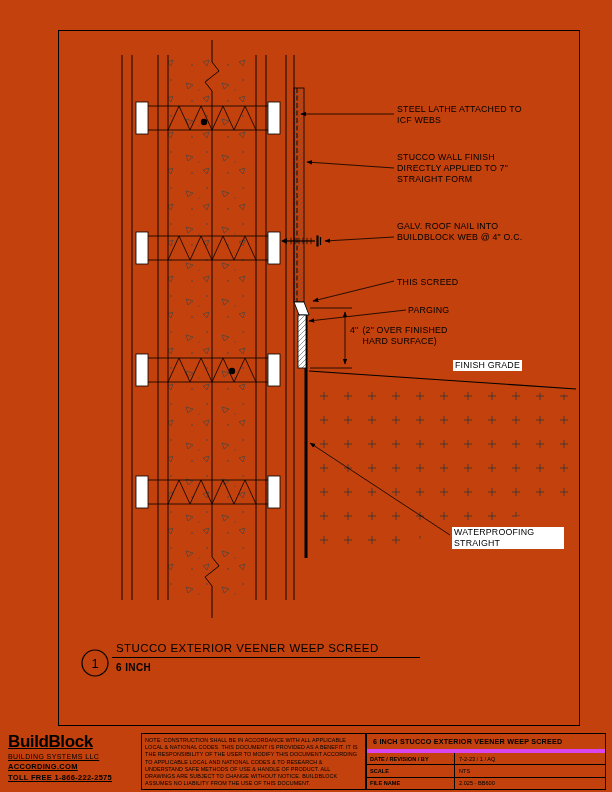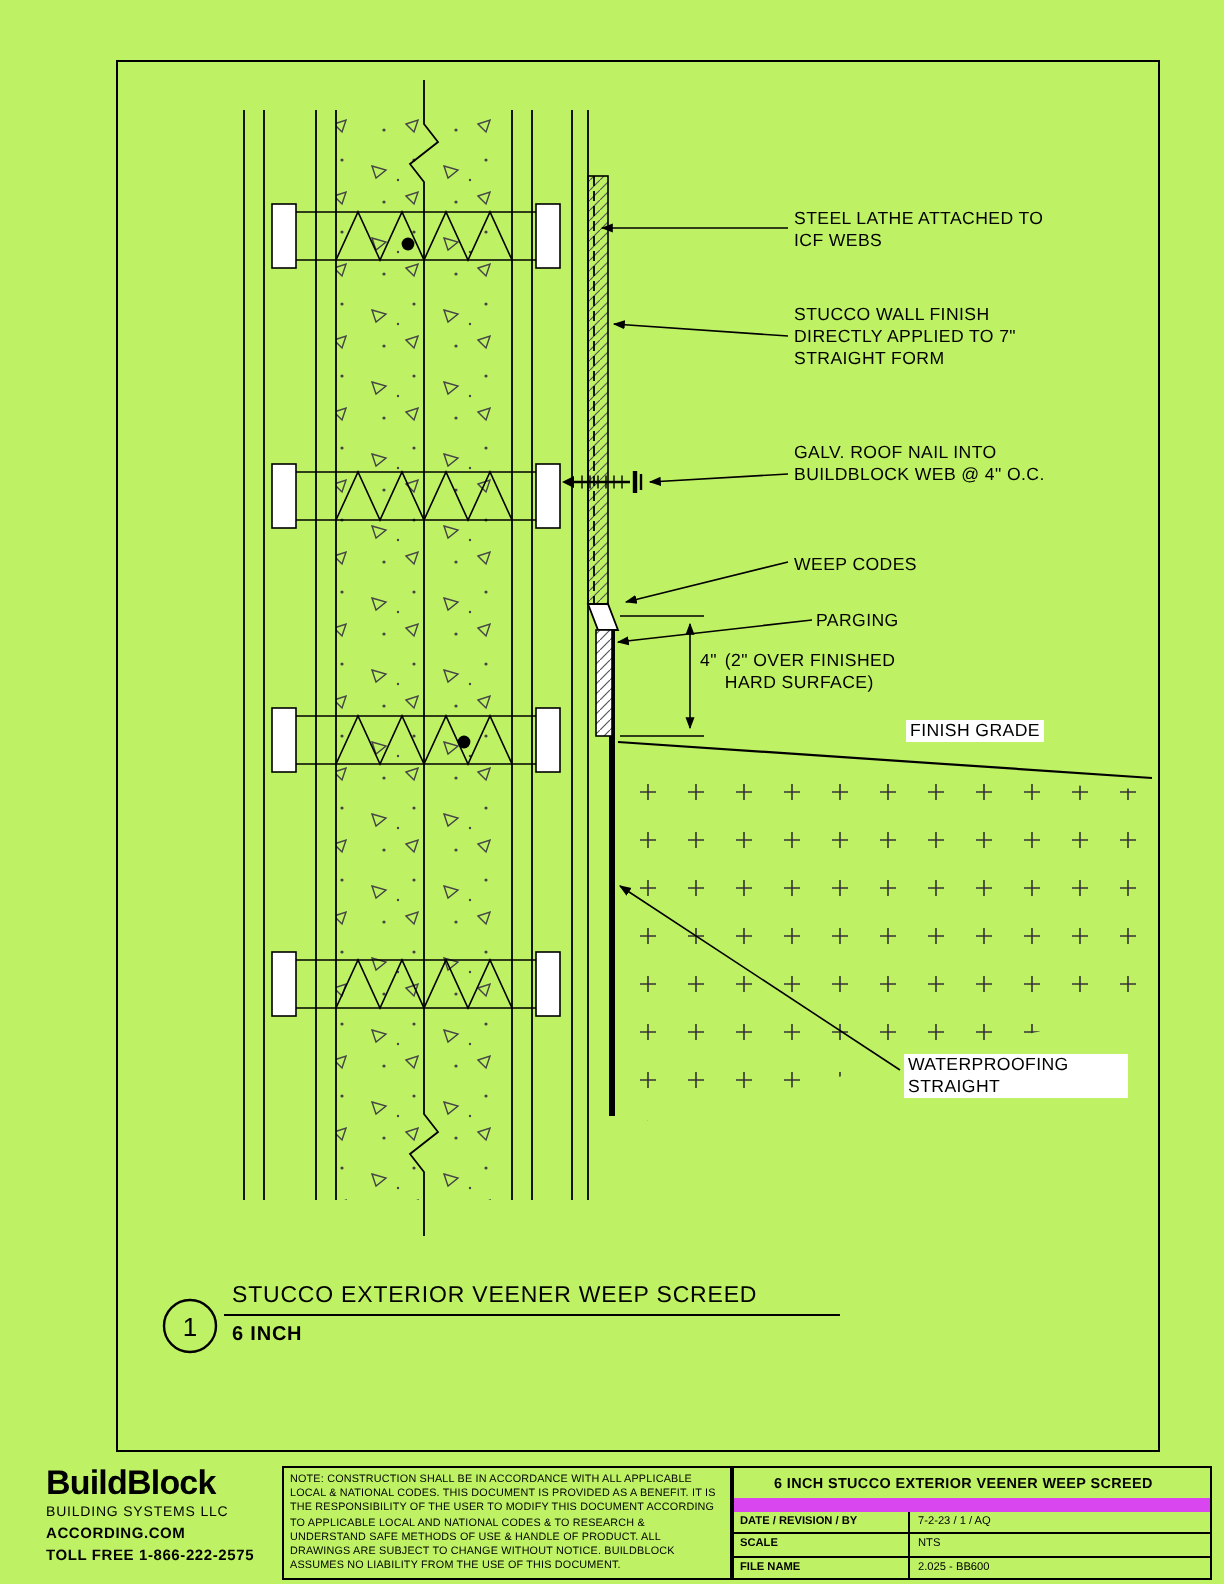--- a/index.html
+++ b/index.html
@@ -1,50 +1,50 @@
 <!DOCTYPE html>
 <html><head>
 <meta charset="utf-8">
 <style>
   * { margin:0; padding:0; box-sizing:border-box; }
   html,body { width:612px; height:792px; background:#fff; }
   body { font-family:"Liberation Sans", sans-serif; color:#000; }
-  .sheet { position:relative; width:612px; height:792px; background:#bef264; overflow:hidden; }
+  .sheet { position:relative; width:612px; height:792px; background:#c2410c; overflow:hidden; }
   svg.linework { position:absolute; left:0; top:0; }
 
   
   .callout {
     position:absolute; font-size:8.8px; line-height:1.25; letter-spacing:.2px;
     color:#000; white-space:normal;
   }
   .callout.bg { background:#fff; padding:0 2px; }
   .dim-label { position:absolute; display:flex; gap:4px; font-size:8.8px; line-height:1.25; letter-spacing:.2px; }
   .dim-note { width:112px; }
 
   
   .detail-number { position:absolute; left:83px; top:656px; width:24px; text-align:center; font-size:13px; }
   .detail-name   { position:absolute; left:116px; top:642px; font-size:11.5px; letter-spacing:.4px; }
   .detail-size   { position:absolute; left:116px; top:662px; font-size:10px; letter-spacing:.4px;font-weight:bold; }
 
   
-  .tb-logo { position:absolute; left:23px; top:733px; width:132px; }
+  .tb-logo { position:absolute; left:8px; top:733px; width:132px;text-decoration:underline; }
   .logo-text { font-size:17px; font-weight:bold; letter-spacing:-.4px; line-height:1.05; }
   .logo-sub  { font-size:7px;   letter-spacing:.4px; margin-top:2px; }
   .logo-sub2 { font-size:7.5px; font-weight:bold; letter-spacing:.3px; margin-top:2px; }
 
   .tb-note {
     position:absolute; left:141px; top:733px; width:225px; height:57px;
     border:1px solid #000; font-size:5.4px; line-height:1.33; padding:3px 3px;
     letter-spacing:.1px;
   }
   .tb-right {
     position:absolute; left:366px; top:733px; width:240px; height:57px;
     border:1px solid #000; display:flex; flex-direction:column;
   }
-  .tb-sheet-title { font-weight:bold; font-size:7.2px; padding:3px 20px; border-bottom:7px solid #d946ef; letter-spacing:.2px; }
+  .tb-sheet-title { font-weight:bold; font-size:7.2px; padding:3px 6px; border-bottom:4px solid #d946ef; letter-spacing:.2px; }
   .tb-row { display:flex; flex:1; border-bottom:1px solid #000; min-height:0; }
   .tb-row:last-child { border-bottom:none; }
   .tb-cell-l { width:88px; border-right:1px solid #000; font-size:5.6px; font-weight:bold; padding:1px 3px; display:flex; align-items:center; }
   .tb-cell-v { flex:1; font-size:5.6px; padding:1px 4px; display:flex; align-items:center; }
 </style>
 </head>
 <body>
 
 <div class="sheet">
 
@@ -158,21 +158,21 @@
       <line x1="112" y1="657.5" x2="420" y2="657.5" stroke="#000" stroke-width="1"></line>
     </g>
   </svg>
 
   <div class="callout" style="left:397px;top:104px;width:126px">STEEL LATHE ATTACHED TO ICF WEBS</div>
 
   <div class="callout" style="left:397px;top:152px;width:128px">STUCCO WALL FINISH DIRECTLY APPLIED TO 7" STRAIGHT FORM</div>
 
   <div class="callout" style="left:397px;top:221px;width:144px">GALV. ROOF NAIL INTO BUILDBLOCK WEB @ 4" O.C.</div>
 
-  <div class="callout" style="left:397px;top:277px">WEEP CODES</div>
+  <div class="callout" style="left:397px;top:277px">THIS SCREED</div>
 
   <div class="callout" style="left:408px;top:305px">PARGING</div>
 
   <div class="dim-label" style="left:350px;top:325px">
     <span>4"</span>
     <span class="dim-note">(2" OVER FINISHED HARD SURFACE)</span>
   </div>
 
   <div class="callout bg" style="left:453px;top:360px">FINISH GRADE</div>
 

